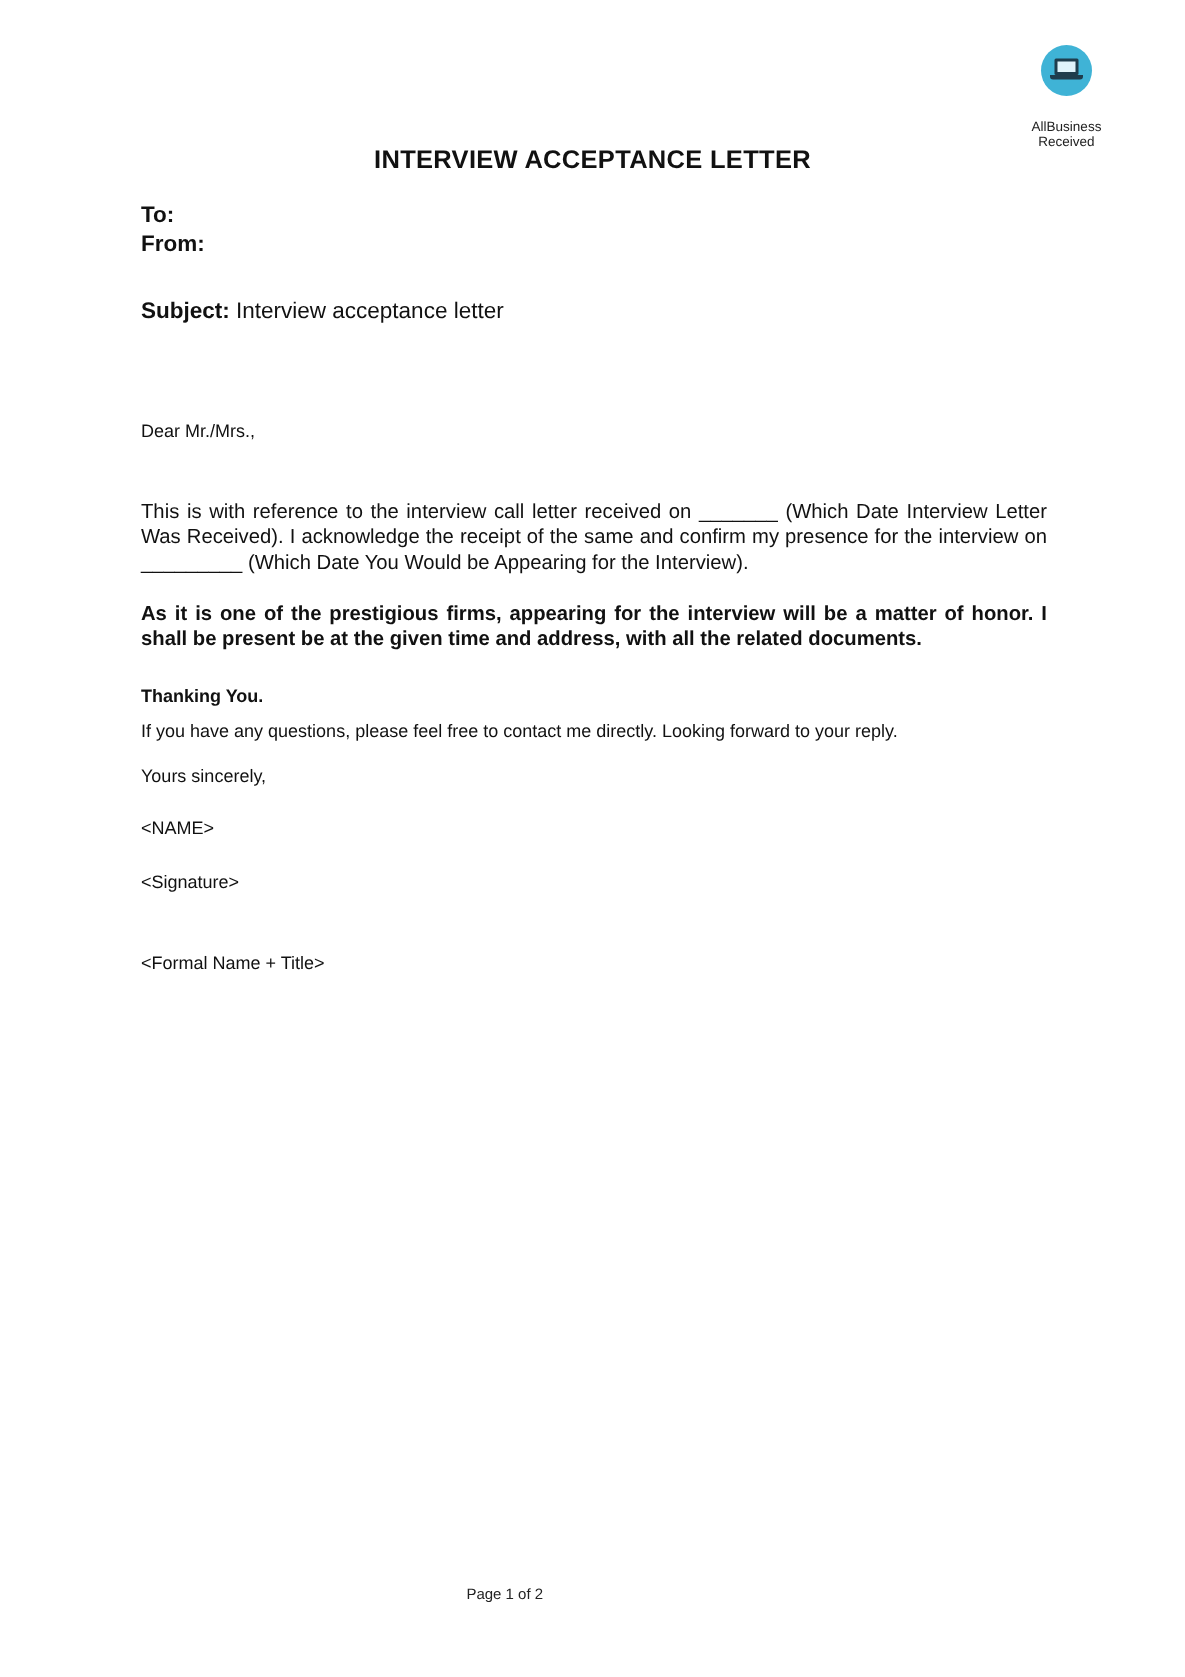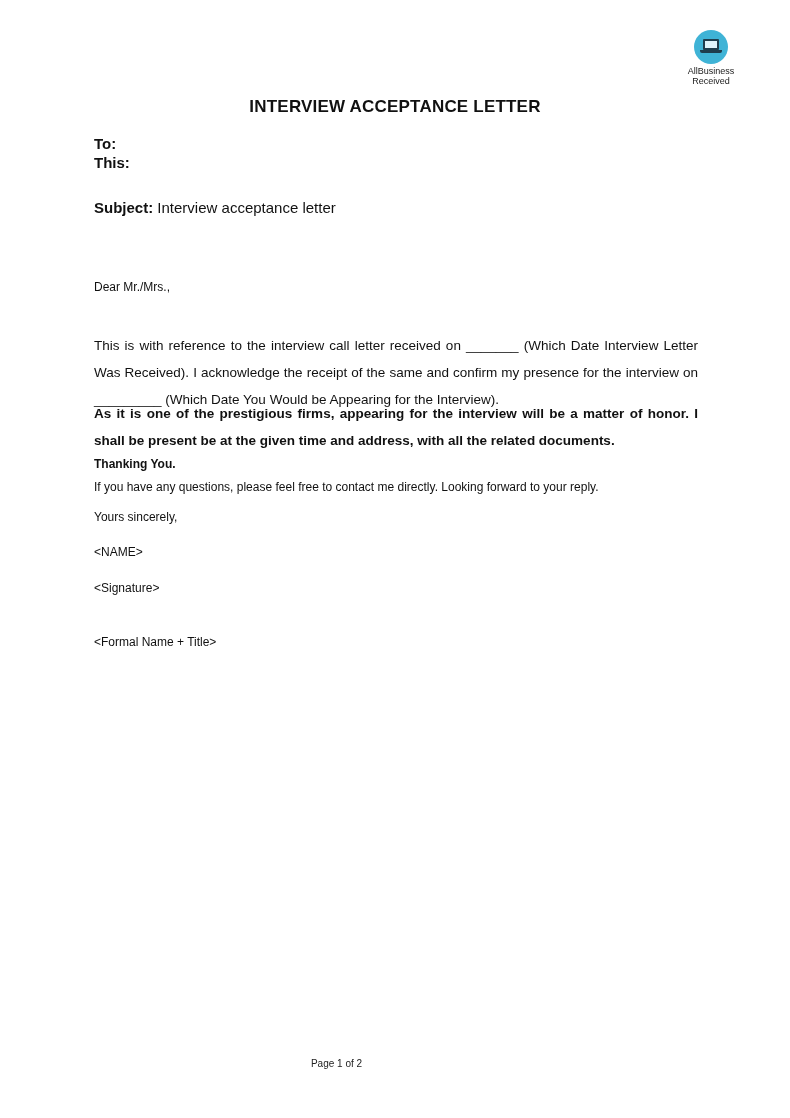--- a/index.html
+++ b/index.html
@@ -17,50 +17,50 @@
     .laptop-screen {
       position: absolute; left: 9px; top: 9px; width: 16px; height: 11px;
       background: #1f3d4d; border-radius: 1px;
     }
     .laptop-screen::after {
       content: ""; position: absolute; left: 2px; top: 2px; width: 12px; height: 7px; background: #dff3fb;
     }
     .laptop-base {
       position: absolute; left: 6px; top: 20px; width: 22px; height: 3px; background: #1f3d4d; border-radius: 0 0 2px 2px;
     }
-    .logo-text { font-size: 9px; line-height: 10px; color: #222; margin-top: 2px; }
+    .logo-text { font-size: 9px; line-height: 10px; color: #222; margin-top: 15px; }
     .title {
       position: absolute; left: 0; width: 790px; top: 97px; text-align: center;
       font-weight: bold; font-size: 17px; letter-spacing: 0.2px;
     }
     .field { position: absolute; left: 94px; font-size: 15px; }
     .field b { font-weight: bold; }
     .para {
-      position: absolute; left: 94px; width: 604px; font-size: 13.5px; line-height: 27px;
+      position: absolute; left: 94px; width: 604px; font-size: 13.5px; line-height: 17px;
       text-align: justify;
     }
     .line { position: absolute; left: 94px; font-size: 12px; }
     .footer { position: absolute; left: 0; width: 673px; top: 1058px; text-align: center; font-size: 10px; color: #222; }
   </style>
 </head>
 <body>
 
 <div class="logo">
   <div class="logo-circle">
     <div class="laptop-screen"></div>
     <div class="laptop-base"></div>
   </div>
   <div class="logo-text">AllBusiness</div>
   <div class="logo-text" style="margin-top:0">Received</div>
 </div>
 
 <div class="title">INTERVIEW ACCEPTANCE LETTER</div>
 
 <div class="field" style="top:135px;"><b>To:</b></div>
-<div class="field" style="top:154px;"><b>This:</b></div>
+<div class="field" style="top:154px;"><b>From:</b></div>
 <div class="field" style="top:199px;"><b>Subject:</b><span> Interview acceptance letter</span></div>
 
 <div class="line" style="top:280px;">Dear Mr./Mrs.,</div>
 
 <div class="para" style="top:332px;">This is with reference to the interview call letter received on  _______ (Which Date Interview Letter Was Received). I acknowledge the receipt of the same and confirm my presence for the interview on _________ (Which Date You Would be Appearing for the Interview).</div>
 <div class="para" style="top:400px;font-weight:bold;">As it is one of the prestigious firms, appearing for the interview will be a matter of honor. I shall be present be at the given time and address, with all the related documents.</div>
 <div class="line" style="top:457px;font-weight:bold;">Thanking You.</div>
 <div class="line" style="top:480px;">If you have any questions, please feel free to contact me directly. Looking forward to your reply.</div>
 <div class="line" style="top:510px;">Yours sincerely,</div>
 <div class="line" style="top:545px;">&lt;NAME&gt;</div>

